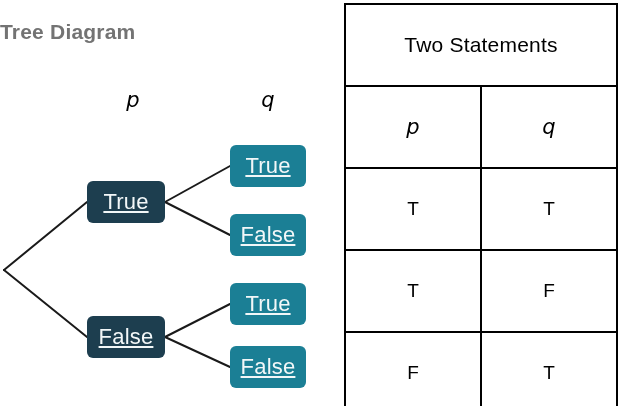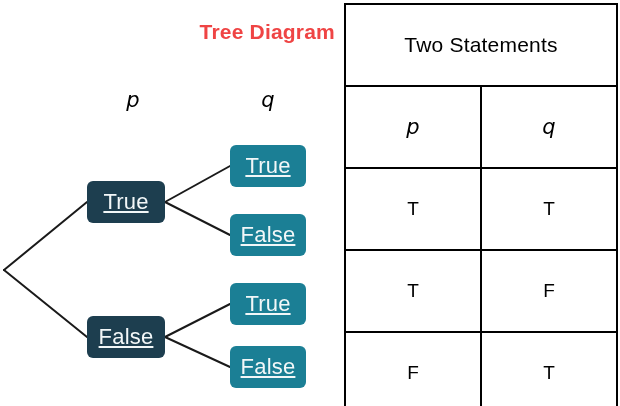--- a/index.html
+++ b/index.html
@@ -24,25 +24,25 @@
     top: 0;
     width: 335px;
     height: 406px;
   }
 
   #tree-title {
     position: absolute;
     left: 0;
     top: 20px;
     width: 335px;
-    text-align: right;
+    text-align: left;
     font-size: 21px;
     font-weight: bold;
     letter-spacing: 0.2px;
-    color: #ef4444;
+    color: #737373;
   }
 
   .col-label {
     position: absolute;
     top: 88px;
     width: 60px;
     text-align: center;
     font-size: 21px;
     font-style: italic;
     font-family: "DejaVu Sans", sans-serif;

